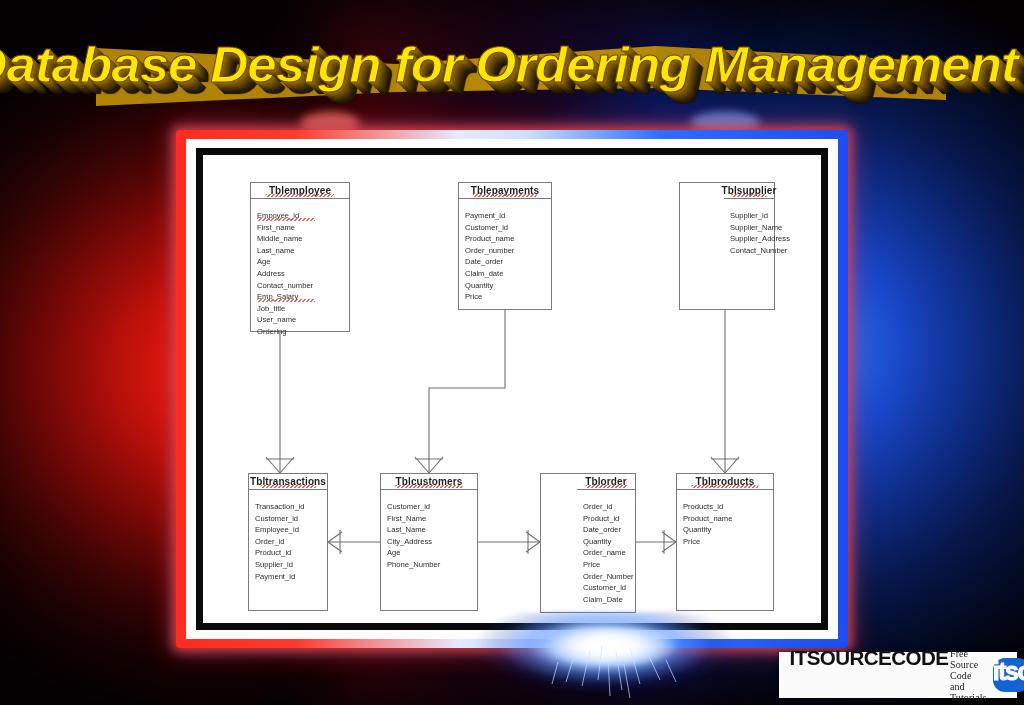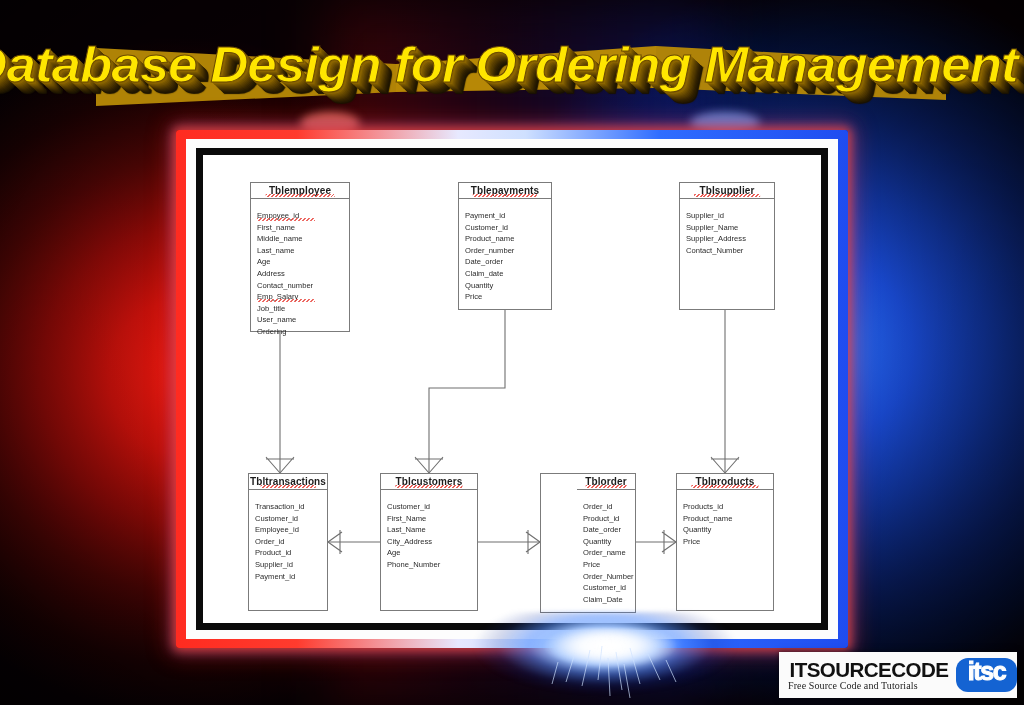--- a/index.html
+++ b/index.html
@@ -128,21 +128,21 @@
   }
 
   .wires{position:absolute;left:0;top:0;width:604px;height:458px;pointer-events:none;}
 
   
   .logo{
     position:absolute;left:779px;top:652px;width:238px;height:46px;
     background:#fbfbfb;display:flex;align-items:center;
     box-shadow:0 0 6px rgba(0,0,0,.5);
   }
-  .logo-left{padding-left:9px;display:flex;flex-direction:column;justify-content:center;}
+  .logo-left{padding-left:9px;display:flex;justify-content:center;}
   .logo-word{
     font-size:21px;font-weight:bold;color:#111;letter-spacing:-.6px;
     font-family:"Liberation Sans",sans-serif;line-height:20px;transform:scaleX(.98);
   }
   .logo-tag{
     font-size:10px;color:#222;letter-spacing:.1px;line-height:11px;
     font-family:Liberation Serif, serif;
   }
   .logo-badge{
     margin-left:6px;background:#1463d2;height:34px;width:88px;
@@ -246,21 +246,21 @@
             <div class="fld">Payment_id</div>
             <div class="fld">Customer_id</div>
             <div class="fld">Product_name</div>
             <div class="fld">Order_number</div>
             <div class="fld">Date_order</div>
             <div class="fld">Claim_date</div>
             <div class="fld">Quantity</div>
             <div class="fld">Price</div>
           </div>
         </div>
-        <div class="ertable" style="left: 469px; top: 22px; width: 96px; height: 128px;">
+        <div class="ertable" style="left: 469px; top: 22px; width: 96px; height: 128px; padding-left: 44px;">
           <div class="thead">
             <div class="tname">Tblsupplier</div>
             <div class="spell"></div>
           </div>
           <div class="tbody">
             <div class="fld">Supplier_id</div>
             <div class="fld">Supplier_Name</div>
             <div class="fld">Supplier_Address</div>
             <div class="fld">Contact_Number</div>
           </div>

